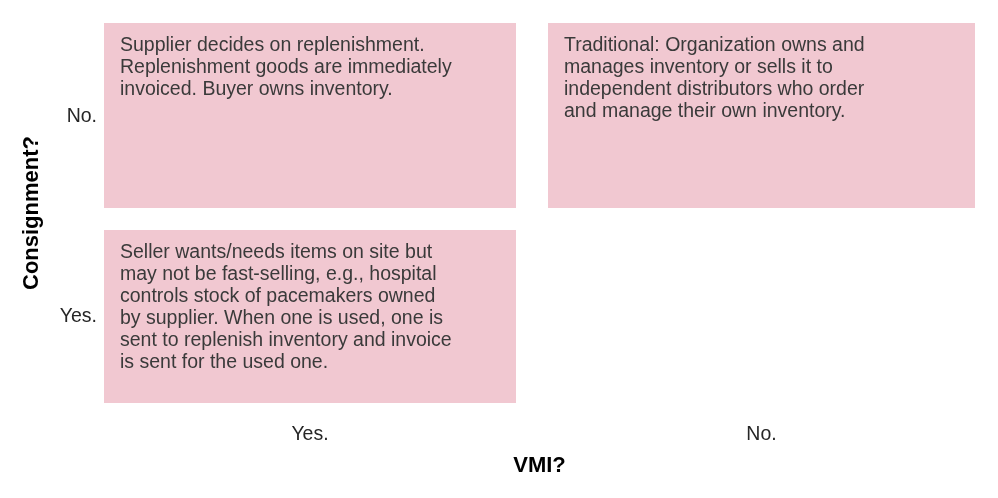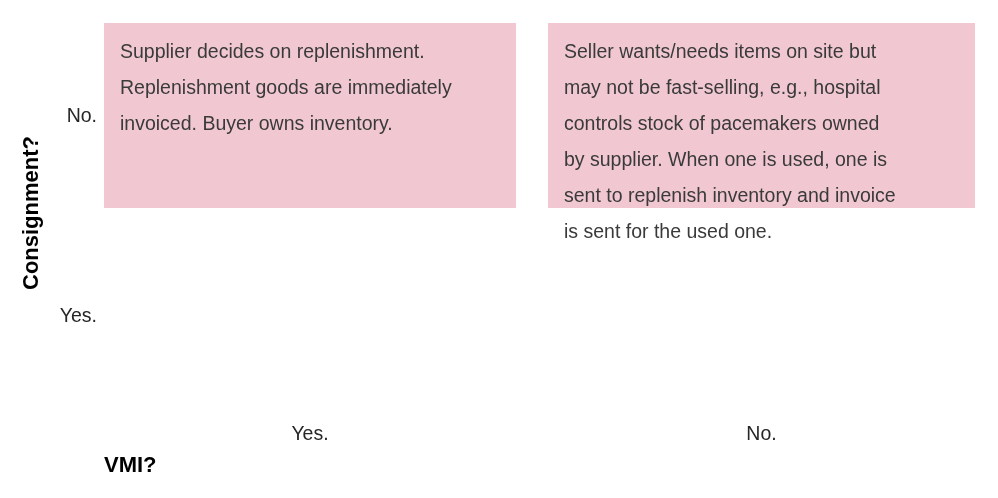--- a/index.html
+++ b/index.html
@@ -40,60 +40,64 @@
     display: grid;
     grid-template-columns: 412px 427px;
     grid-template-rows: 185px 173px;
     column-gap: 32px;
     row-gap: 22px;
   }
   .cell {
     background: #f1c8d1;
     color: #3a3a3a;
     font-size: 19.5px;
-    line-height: 36px;
+    line-height: 22px;
     padding: 10px 12px 10px 16px;
     white-space: pre-line;
   }
   .col-label {
     position: absolute;
     top: 420px;
     font-size: 19.5px;
     line-height: 26px;
     text-align: center;
     color: #262626;
   }
   .col-label-yes { left: 104px; width: 412px; }
   .col-label-no  { left: 548px; width: 427px; }
   .x-axis-label {
     position: absolute;
     top: 452px;
     left: 104px;
     width: 871px;
-    text-align: left;
+    text-align: center;
     font-weight: bold;
     font-size: 22px;
     color: #000000;
   }
 </style>
 </head>
 <body>
 
 <div class="figure">
 
   <div class="y-axis-label">Consignment?</div>
 
   <div class="row-label row-label-no">No.</div>
 
   <div class="row-label row-label-yes">Yes.</div>
 
   <div class="grid">
     <div class="cell">Supplier decides on replenishment.
 Replenishment goods are immediately
 invoiced. Buyer owns inventory.</div>
+    <div class="cell">Traditional: Organization owns and
+manages inventory or sells it to
+independent distributors who order
+and manage their own inventory.</div>
     <div class="cell">Seller wants/needs items on site but
 may not be fast-selling, e.g., hospital
 controls stock of pacemakers owned
 by supplier. When one is used, one is
 sent to replenish inventory and invoice
 is sent for the used one.</div>
   </div>
 
   <div class="col-label col-label-yes">Yes.</div>
 

